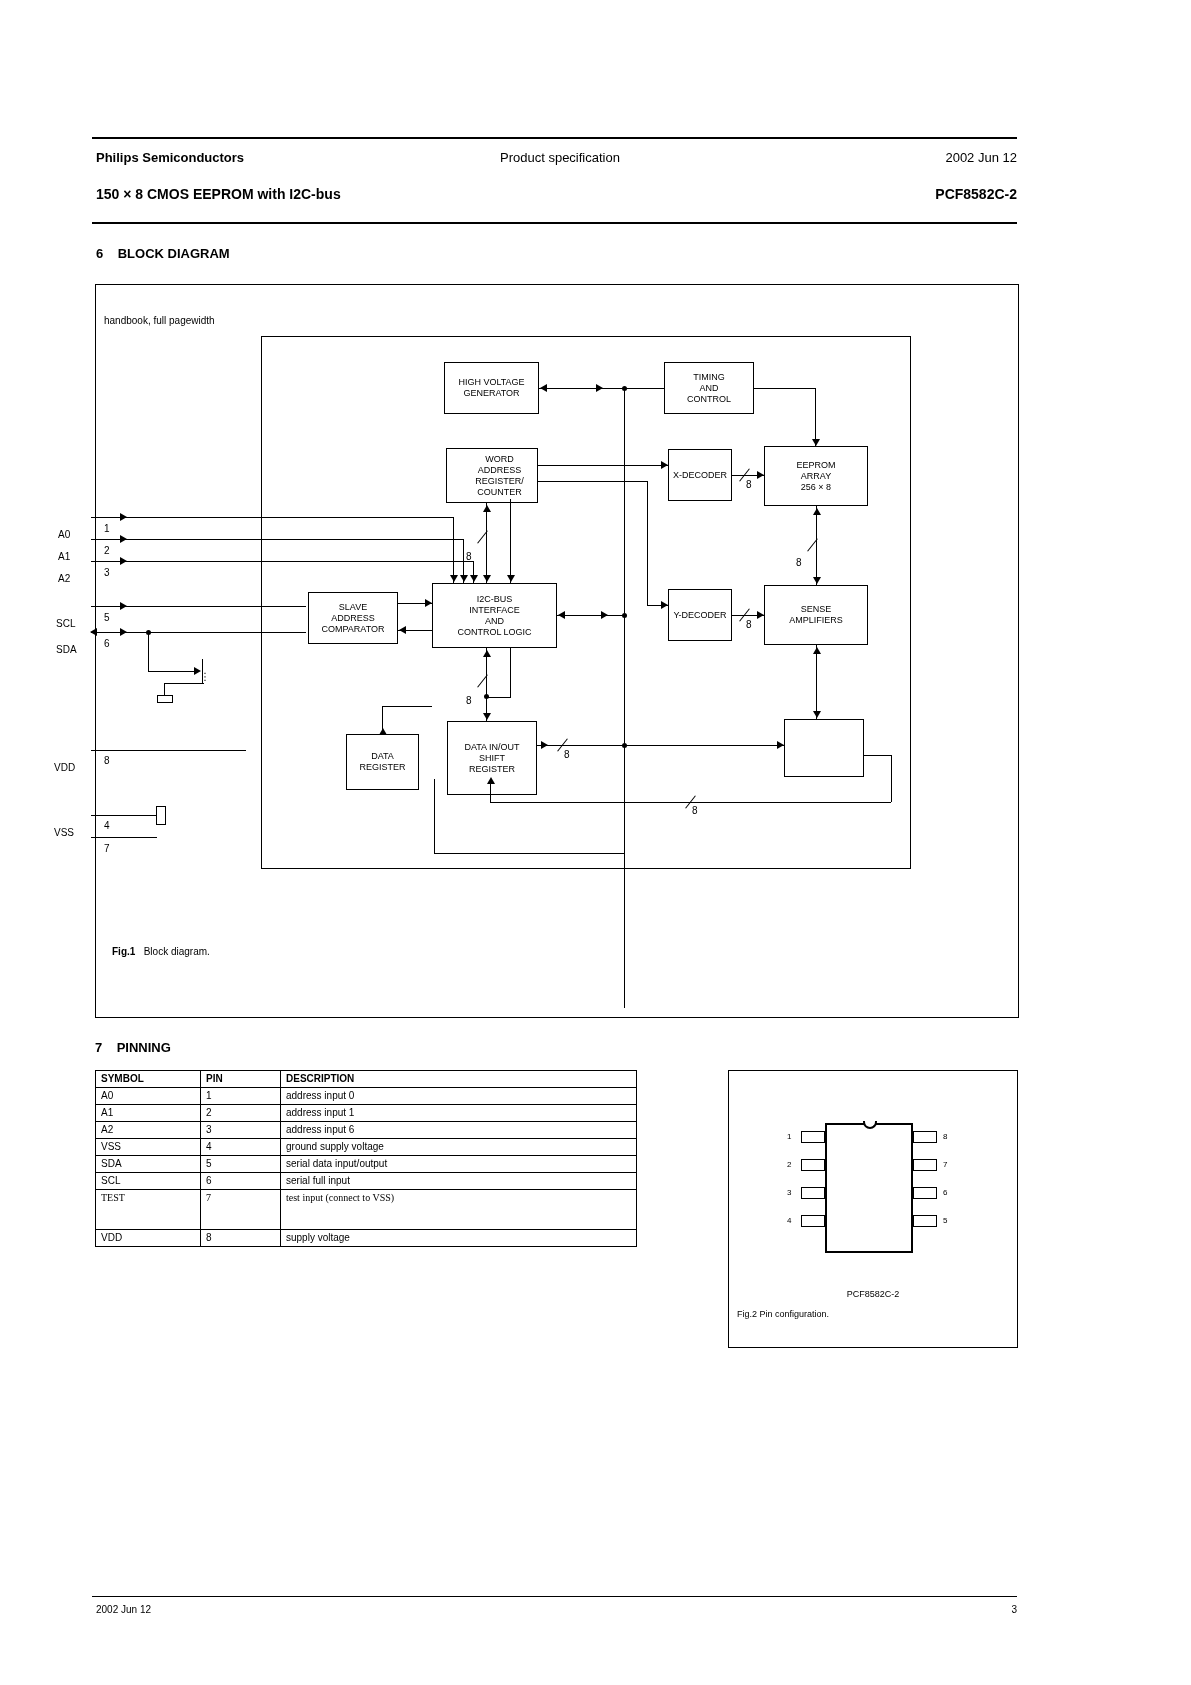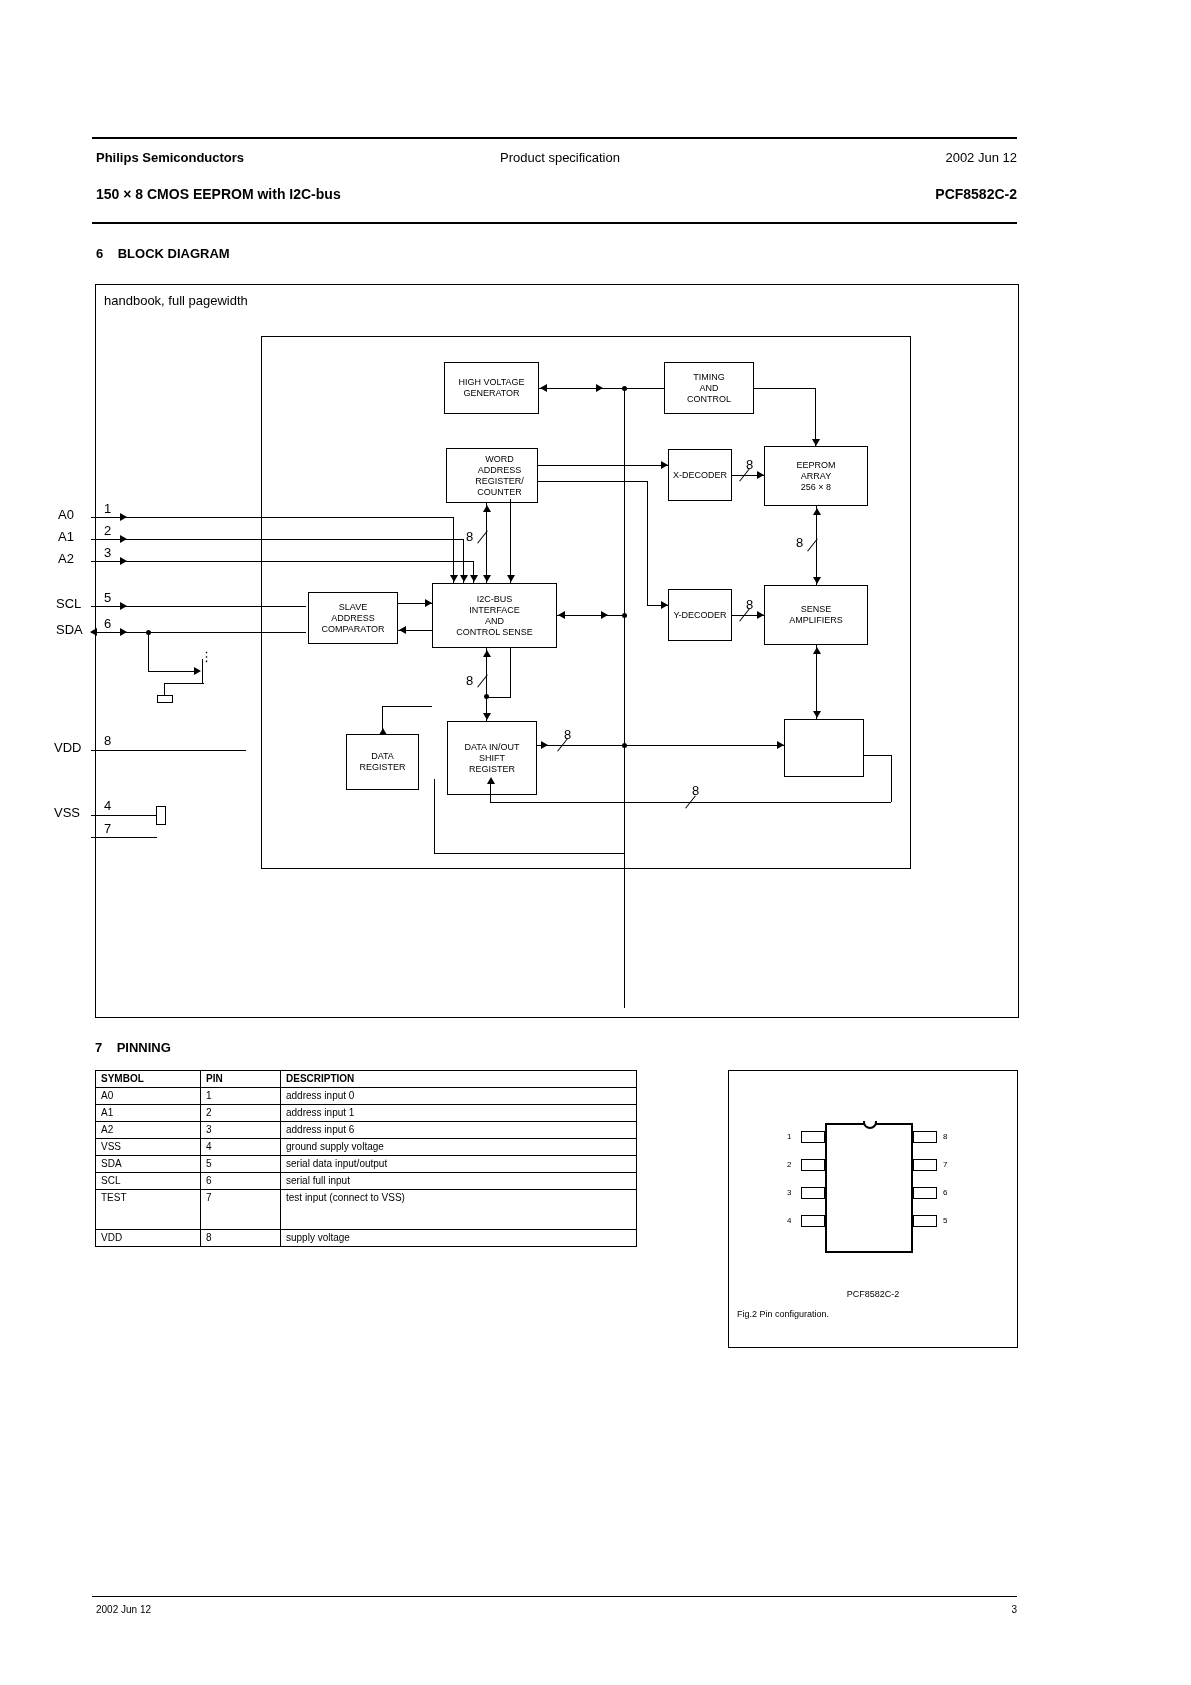--- a/index.html
+++ b/index.html
@@ -99,23 +99,24 @@
   
   .slash {
     position: absolute;
     width: 1px; height: 16px;
     background: #000;
     transform: rotate(38deg);
   }
 
   .lbl {
     position: absolute;
-    font-size: 13px;
+    font-size: 10px;
     line-height: 11px;
     white-space: nowrap;
+    margin-top: 20px;
   }
 
   #fig-caption {
     position: absolute;
     left: 16px;
     top: 660px;
     font-size: 10px;
     line-height: 13px;
     width: 880px;
   }
@@ -239,21 +240,21 @@
   <div class="blk" style="left:212px; top:307px; width:90px; height:52px;">
     <span style="white-space:pre-line">SLAVE
 ADDRESS
 COMPARATOR</span>
   </div>
 
   <div class="blk" style="left:336px; top:298px; width:125px; height:65px;">
     <span style="white-space:pre-line">I2C-BUS
 INTERFACE
 AND
-CONTROL SENSE</span>
+CONTROL LOGIC</span>
   </div>
 
   <div class="blk" style="left:572px; top:304px; width:64px; height:52px;">
     <span style="white-space:pre-line">Y-DECODER</span>
   </div>
 
   <div class="blk" style="left:668px; top:300px; width:104px; height:60px;">
     <span style="white-space:pre-line">SENSE
 AMPLIFIERS</span>
   </div>
@@ -410,20 +411,25 @@
   <div class="lbl" style="left:-42px; top:457px;">VDD</div>
   <div class="lbl" style="left:8px; top:450px;">8</div>
 
   <div class="ln lnh" style="left:-5px; top:530px; width:66px;"></div>
   <div class="lbl" style="left:-42px; top:522px;">VSS</div>
   <div class="lbl" style="left:8px; top:515px;">4</div>
   <div class="blk" style="left:60px; top:521px; width:10px; height:19px;"></div>
   <div class="ln lnh" style="left:-5px; top:552px; width:66px;"></div>
   <div class="lbl" style="left:8px; top:538px;">7</div>
 
+  <div id="fig-caption">
+    <span id="fig-number">Fig.1</span>
+    &nbsp;
+    <span>Block diagram.</span>
+  </div>
 </div>
 
 <div style="position:absolute; left:95px; top:1040px; font-size:13px; font-weight:bold;">
   <span>7</span>
   &nbsp;&nbsp;
   <span>PINNING</span>
 </div>
 
 <table id="pin-table">
   <colgroup>
@@ -462,21 +468,21 @@
     <tr>
       <td>SDA</td>
       <td>5</td>
       <td>serial data input/output</td>
     </tr>
     <tr>
       <td>SCL</td>
       <td>6</td>
       <td>serial full input</td>
     </tr>
-    <tr style="height:40px;">
+    <tr style="height:40px;font-family:Liberation Serif, serif;">
       <td>TEST</td>
       <td>7</td>
       <td>test input (connect to VSS)</td>
     </tr>
     <tr>
       <td>VDD</td>
       <td>8</td>
       <td>supply voltage</td>
     </tr>
   </tbody>

